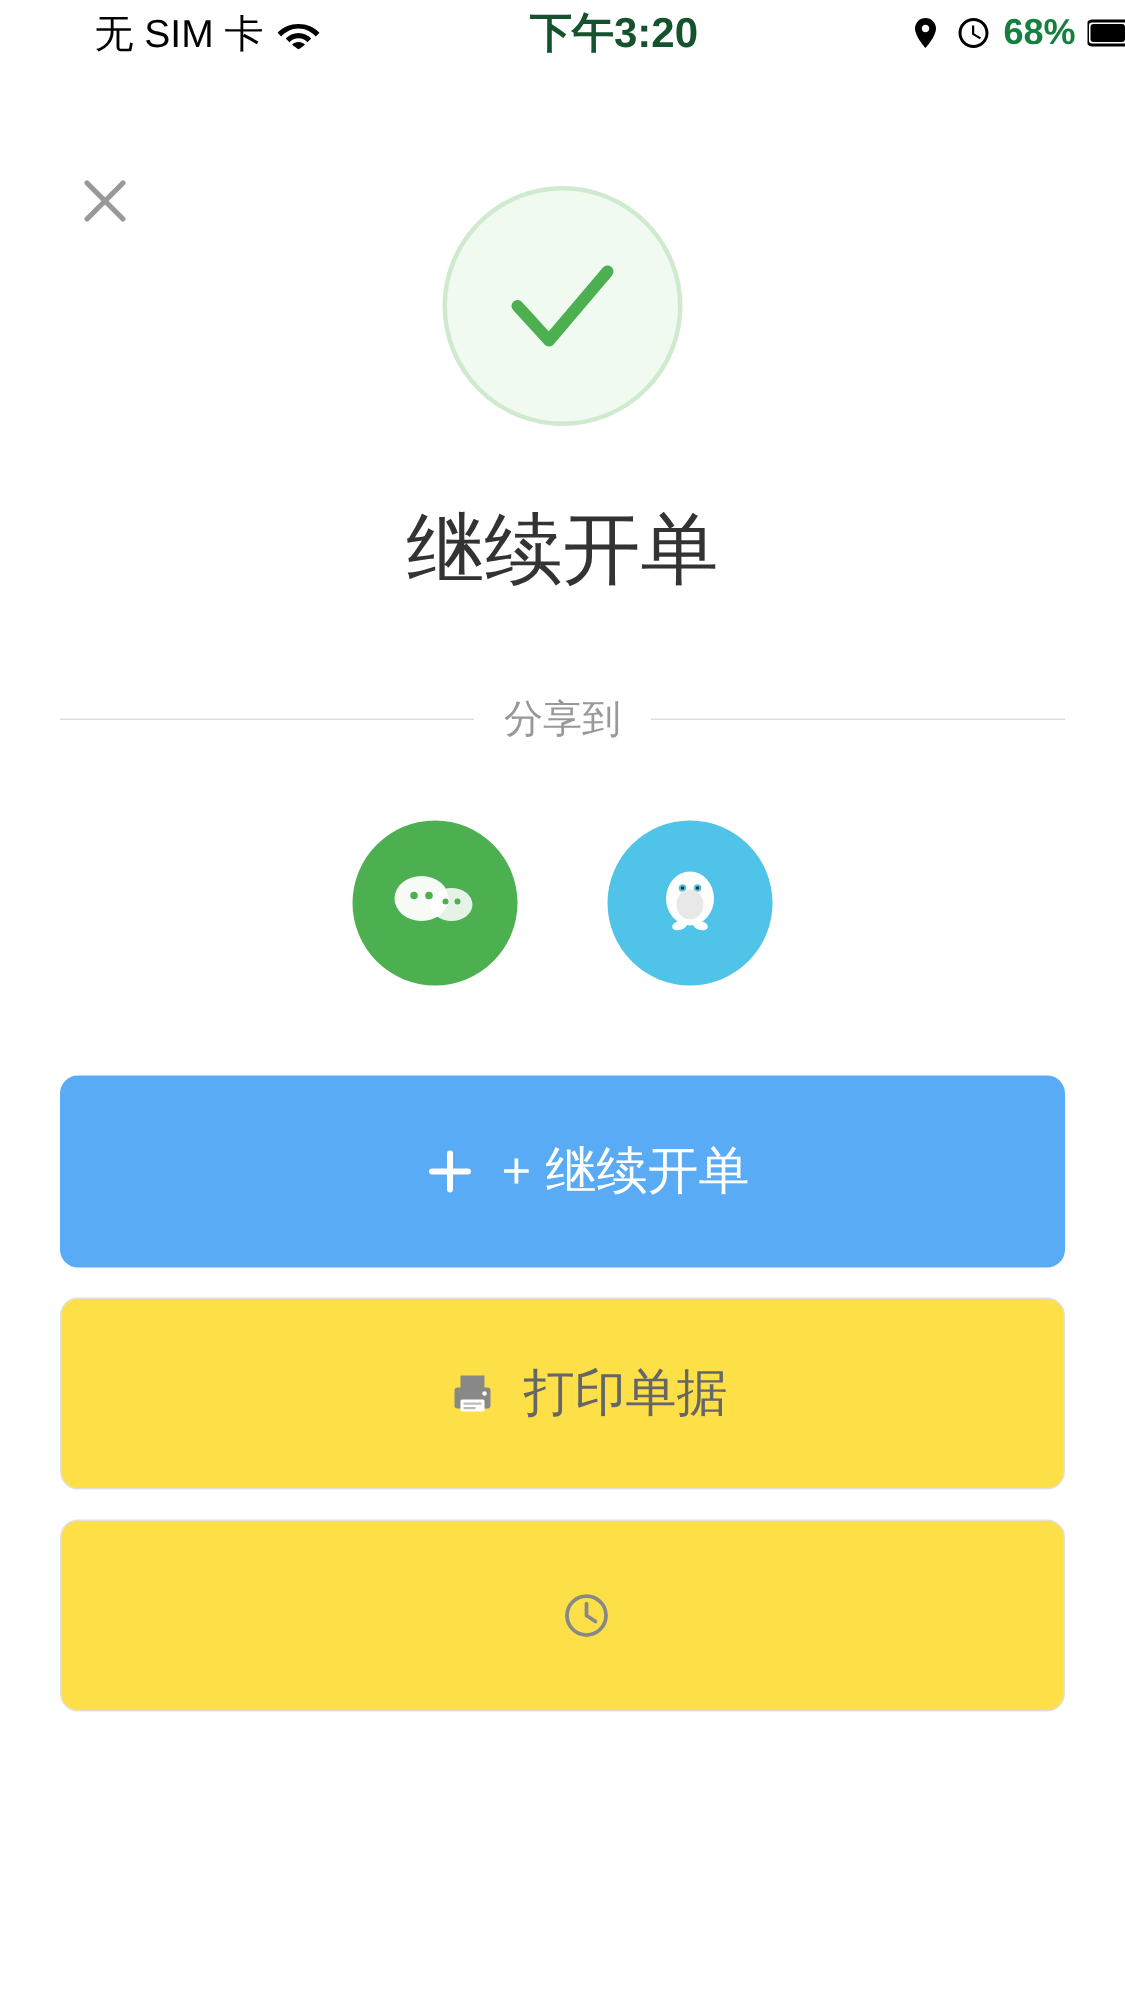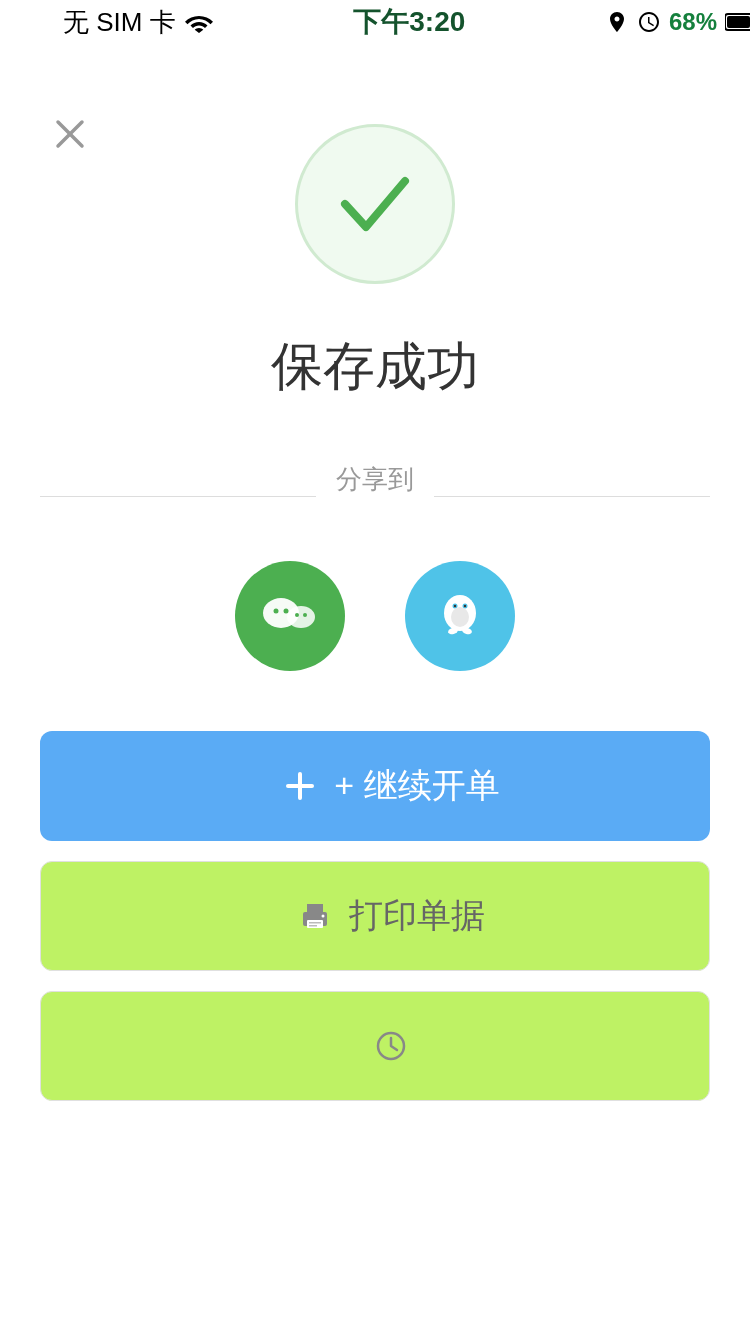--- a/index.html
+++ b/index.html
@@ -98,22 +98,22 @@
     }
 
     
     .share-section {
       width: 100%;
       padding: 0 40px;
       margin-bottom: 60px;
     }
     .share-divider {
       display: flex;
-      align-items: flex-end;
-      margin-bottom: 64px;
+      align-items: center;
+      margin-bottom: 50px;
     }
     .share-divider::before,
     .share-divider::after {
       content: '';
       flex: 1;
       height: 1px;
       background: #ddd;
     }
     .share-divider-text {
       font-size: 26px;
@@ -149,37 +149,37 @@
     
     .buttons-section {
       width: 100%;
       padding: 0 40px;
       display: flex;
       flex-direction: column;
       gap: 20px;
     }
     .btn {
       width: 100%;
-      height: 110px;
+      height: 128px;
       border-radius: 12px;
       display: flex;
       align-items: center;
       justify-content: center;
       gap: 16px;
       font-size: 34px;
       cursor: pointer;
       border: none;
       padding-left: 32px;
     }
     .btn-primary {
       background: #5aabf5;
       color: #fff;
     }
     .btn-secondary {
-      background: #bef264;
+      background: #fde047;
       color: #666;
       border: 1px solid #e0e0e0;
     }
     .btn svg {
       width: 36px;
       height: 36px;
     }
     .btn-primary svg { fill: white; }
     .btn-secondary svg { fill: #888; }
   </style>
@@ -218,21 +218,21 @@
       <line x1="30" y1="6" x2="6" y2="30" stroke="#999" stroke-width="3.5" stroke-linecap="round"></line>
     </svg>
   </div>
 
   <div class="success-circle">
     <svg viewBox="0 0 90 90">
       <polyline points="15,45 36,68 75,22" fill="none" stroke="#4caf50" stroke-width="8" stroke-linecap="round" stroke-linejoin="round"></polyline>
     </svg>
   </div>
 
-  <div class="success-title">保存成功</div>
+  <div class="success-title">继续开单</div>
 
   <div class="share-section">
     <div class="share-divider">
       <span class="share-divider-text">分享到</span>
     </div>
     <div class="share-icons">
 
       <div class="share-icon-btn share-icon-wechat">
         <svg viewBox="0 0 70 70">
 

